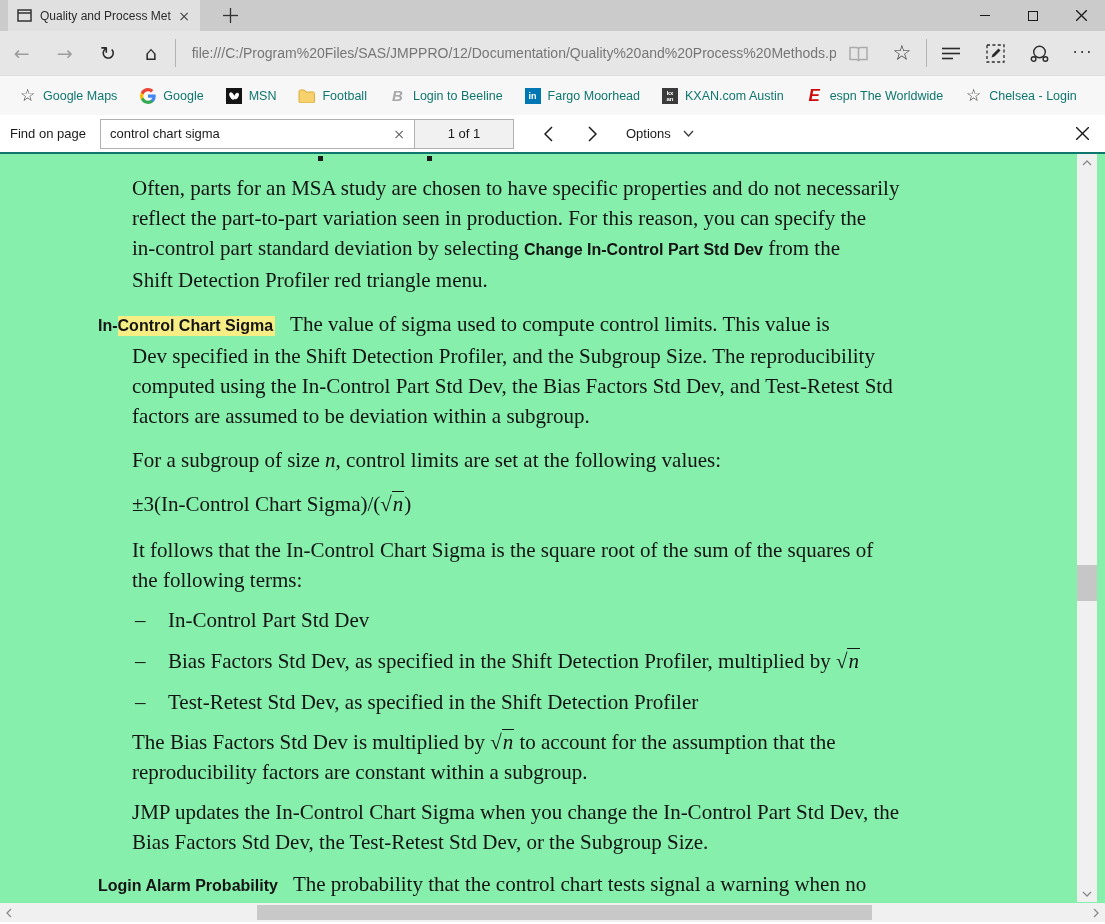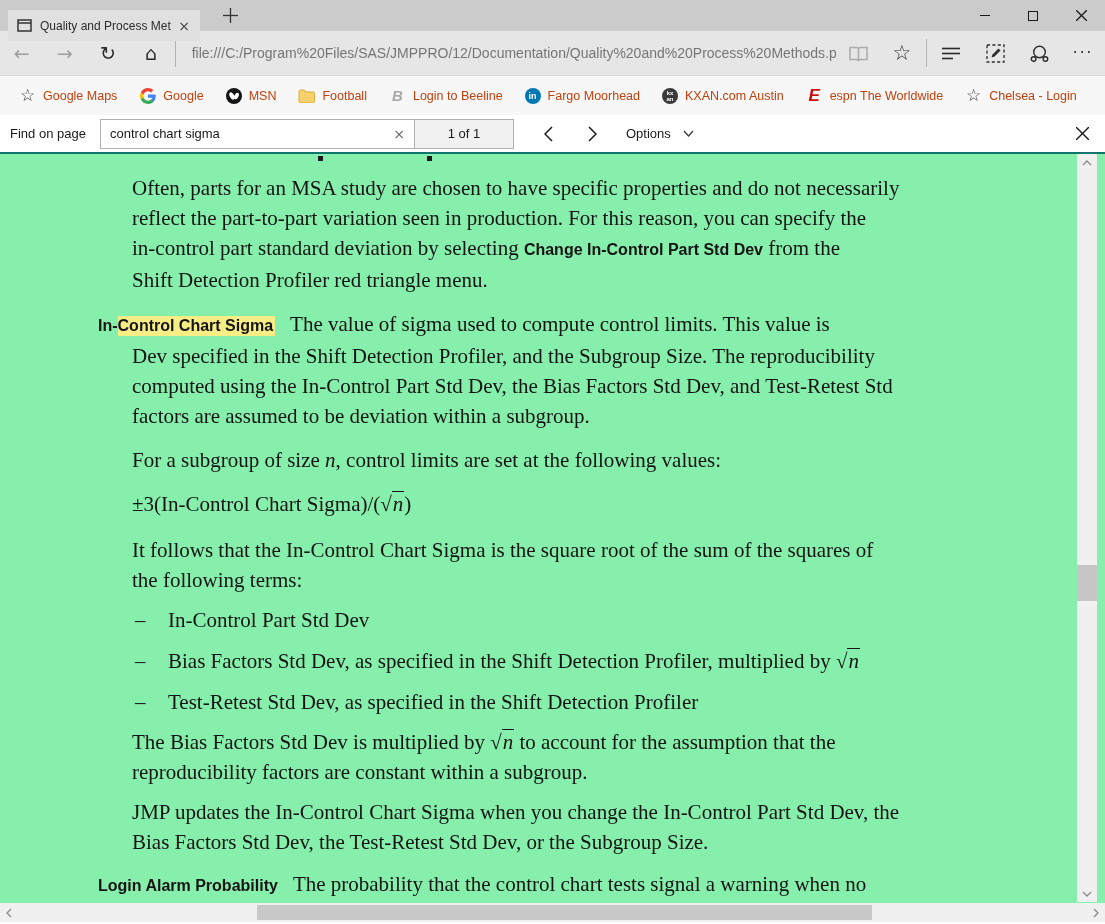--- a/index.html
+++ b/index.html
@@ -2,21 +2,21 @@
 <html><head>
 <meta charset="utf-8">
 <style>
   * { margin:0; padding:0; box-sizing:border-box; }
   html,body { width:1105px; height:924px; overflow:hidden; }
   body { font-family:"Liberation Sans", sans-serif; background:#fff; }
   .window { position:relative; width:1105px; height:924px; background:#fff; }
 
   
   .tabstrip { position:relative; height:31px; background:#cbcbcb; }
-  .tab { position:absolute; left:8px; top:10px; width:192px; height:31px; background:#e0e0e0;
+  .tab { position:absolute; left:8px; top:0; width:192px; height:31px; background:#e0e0e0;
          display:flex; align-items:center; padding:0 7px 0 9px; }
   .tab-doc-icon { flex:0 0 auto; margin-right:8px; display:flex; }
   .tab-title { flex:1 1 auto; font-size:12px; color:#2b2b2b; white-space:nowrap; overflow:hidden; }
   .tab-close { flex:0 0 auto; font-size:14px; color:#444; padding:2px 3px; line-height:1;
                font-family:"DejaVu Sans", sans-serif; }
   .newtab { position:absolute; left:212px; top:0; width:36px; height:31px; display:flex;
             align-items:center; justify-content:center; color:#333; }
   .win-controls { position:absolute; right:0; top:0; height:31px; display:flex; }
   .win-btn { width:48px; height:31px; display:flex; align-items:center; justify-content:center; }
 
@@ -30,24 +30,24 @@
   .url-box { flex:1 1 auto; height:45px; display:flex; align-items:center; padding-left:14px;
              overflow:hidden; }
   .url-text { font-size:14px; color:#767676; white-space:nowrap; }
   .nav-right { display:flex; align-items:center; height:45px; }
 
   
   .favbar { height:39px; background:#f7f7f7; display:flex; align-items:center; padding-left:8px; }
   .fav-item { display:flex; align-items:center; height:39px; padding:0 11px; }
   .fav-ico { margin-right:7px; display:flex; align-items:center; justify-content:center;
              width:17px; height:17px; flex:0 0 auto; }
-  .fav-label { font-size:12.5px; color:#c2410c; white-space:nowrap; }
+  .fav-label { font-size:12.5px; color:#0f766e; white-space:nowrap; }
   .fav-star { font-family:"DejaVu Sans", sans-serif; font-size:17px; color:#3a3a3a; line-height:1; }
   .sq-ico { width:16px; height:16px; display:flex; align-items:center; justify-content:center;
-            border-radius:8px; font-weight:bold; }
+            border-radius:0; font-weight:bold; }
   .msn-ico { background:#141414; }
   .li-ico { background:#0077b5; color:#fff; font-size:9px; }
   .kxan-ico { background:#3a3a3a; color:#fff; font-size:6px; line-height:6px; text-align:center; }
   .espn-ico { color:#cf0a0a; font-style:italic; font-size:17px; font-weight:bold; }
   .bee-ico { color:#a7a7a7; font-style:italic; font-size:15px; font-weight:bold; }
   .fav-chevron { margin-left:auto; padding:0 18px; display:flex; align-items:center; }
 
   
   .findbar { height:39px; background:#fff; display:flex; align-items:center;
              border-bottom:2px solid #0f766e; }

